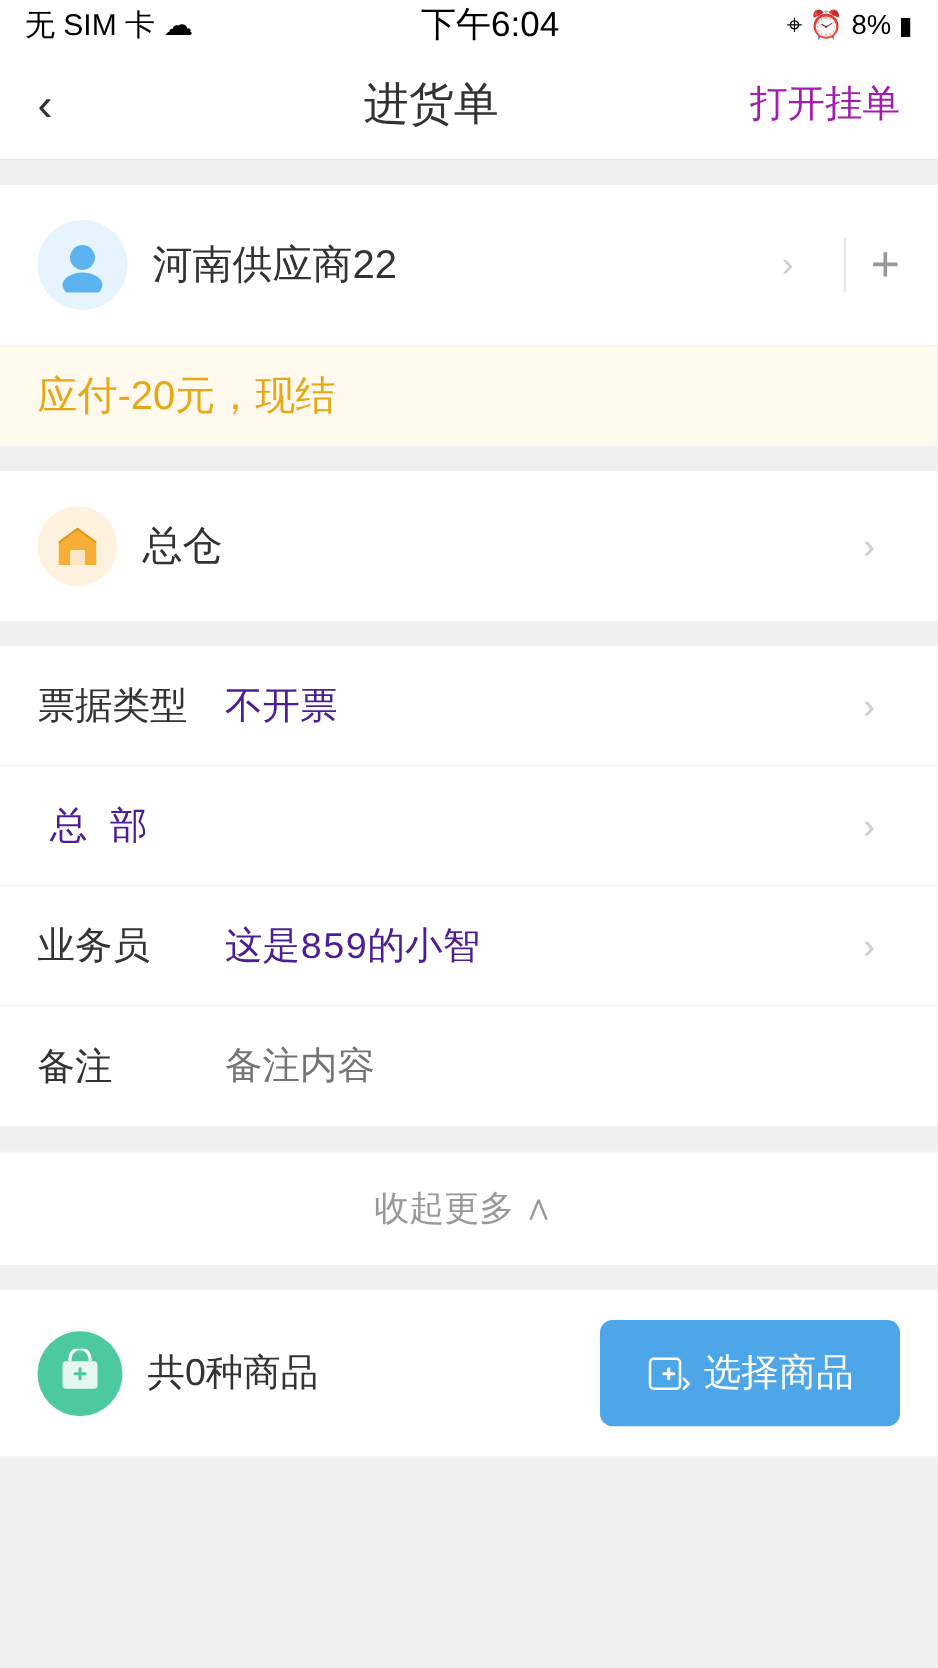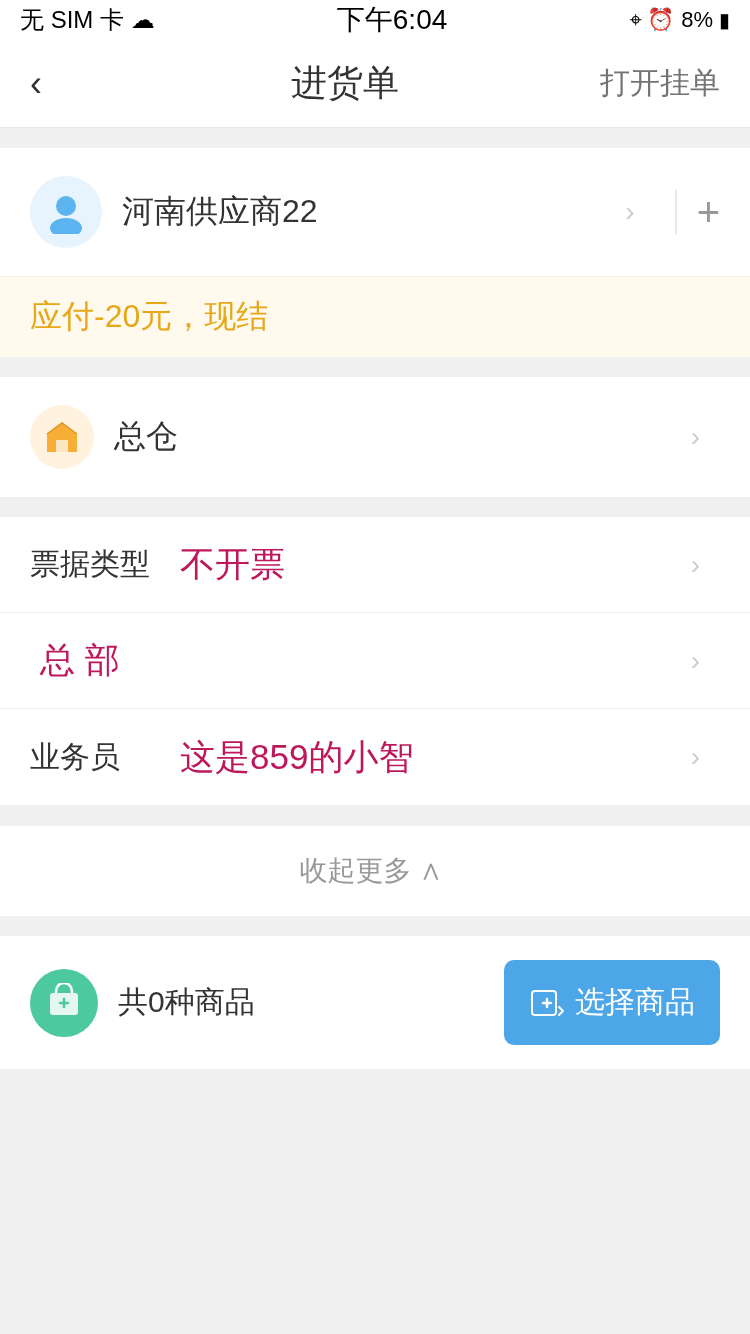--- a/index.html
+++ b/index.html
@@ -42,21 +42,21 @@
       cursor: pointer;
       width: 60px;
     }
     .nav-title {
       font-size: 36px;
       font-weight: 500;
       color: #333;
     }
     .nav-action {
       font-size: 30px;
-      color: #737373;
+      color: #a21caf;
       cursor: pointer;
     }
 
     
     .section-gap {
       height: 20px;
       background: #f0f0f0;
     }
 
     
@@ -158,23 +158,24 @@
       border-bottom: none;
     }
     .form-label {
       font-size: 30px;
       color: #333;
       width: 140px;
       flex-shrink: 0;
     }
     .form-value {
       flex: 1;
-      font-size: 35px;
-      color: #be185d;
+      font-size: 30px;
+      color: #4c1d95;
       padding-left: 10px;
+      font-family: Liberation Mono, monospace;
     }
     .form-input {
       flex: 1;
       font-size: 30px;
       color: #ccc;
       border: none;
       outline: none;
       background: transparent;
       padding-left: 10px;
     }
@@ -219,21 +220,21 @@
       flex: 1;
       font-size: 30px;
       color: #333;
     }
     .select-btn {
       background: #4da6e8;
       color: #fff;
       font-size: 30px;
       border: none;
       border-radius: 10px;
-      padding: 22px 25px;
+      padding: 22px 37px;
       display: flex;
       align-items: center;
       gap: 10px;
       cursor: pointer;
     }
     .select-btn svg { width: 36px; height: 36px; }
 
     
     .page-bg {
       min-height: 1334px;
@@ -307,20 +308,24 @@
       <div class="form-value">总 部</div>
       <div class="chevron-icon">›</div>
     </div>
 
     <div class="form-row">
       <div class="form-label">业务员</div>
       <div class="form-value">这是859的小智</div>
       <div class="chevron-icon">›</div>
     </div>
 
+    <div class="form-row">
+      <div class="form-label">备注</div>
+      <input class="form-input" type="text" placeholder="备注内容" style="">
+    </div>
   </div>
 
   <div class="collapse-row">
     <span class="collapse-text">收起更多 ∧</span>
   </div>
 
   <div class="bottom-section">
     <div class="product-icon-wrap">
       <svg viewBox="0 0 40 40" fill="none">
         <rect x="6" y="10" width="28" height="22" rx="3" fill="#fff" opacity="0.85"></rect>

